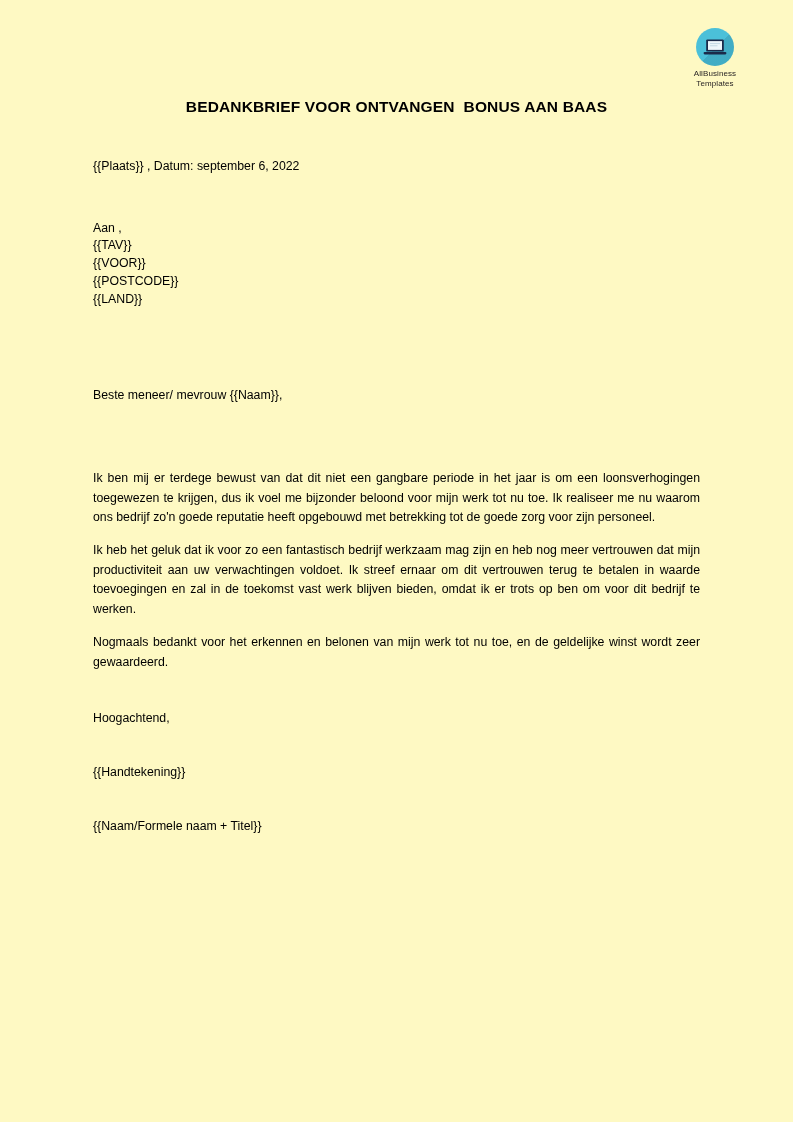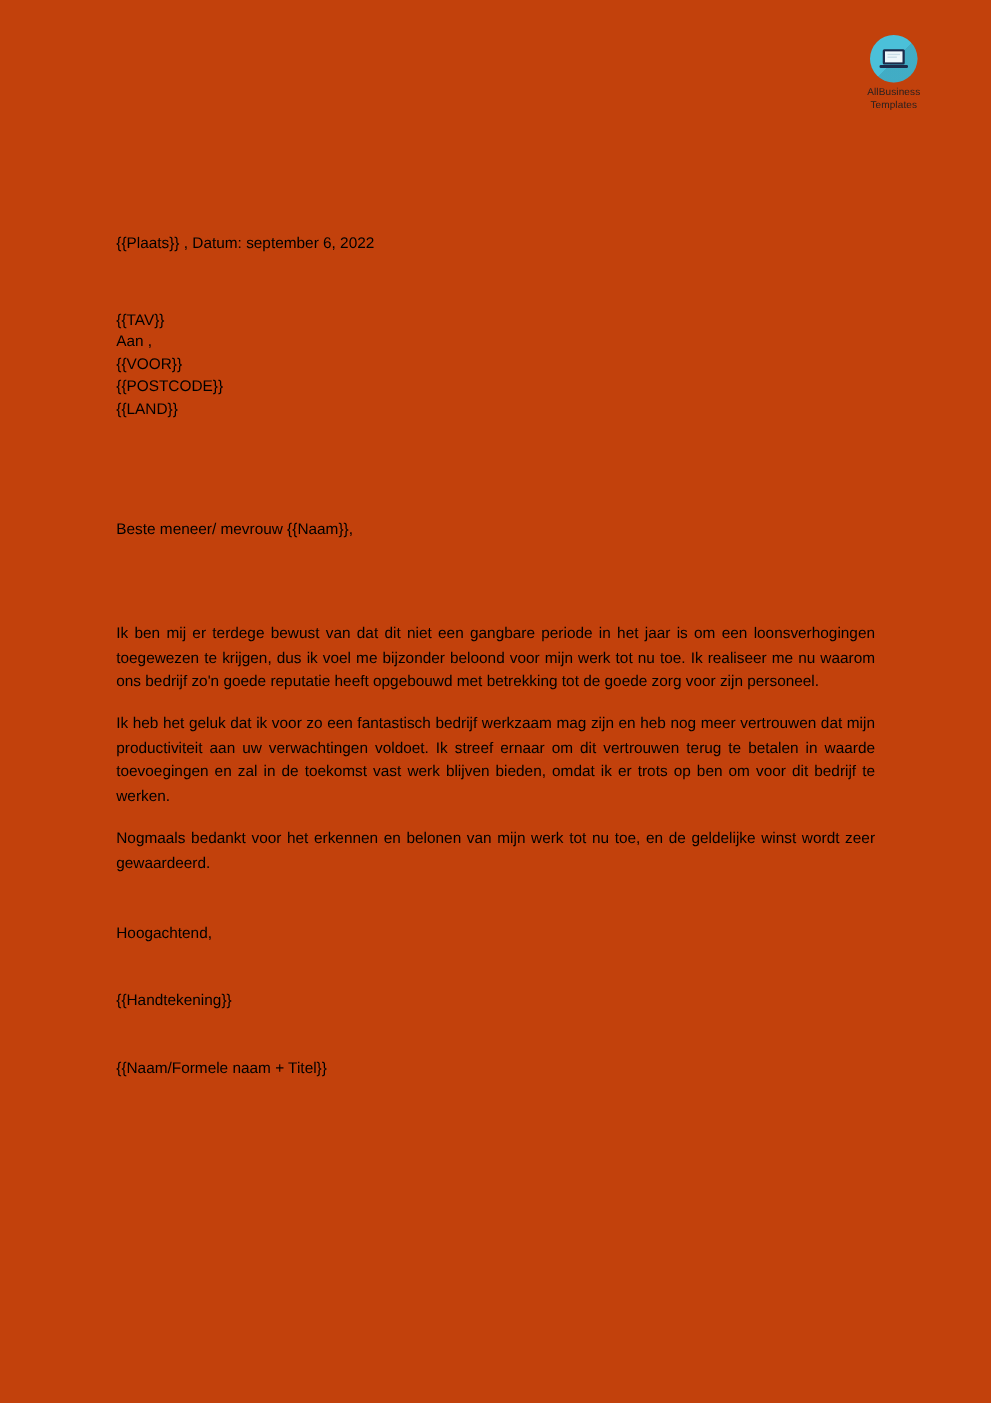--- a/index.html
+++ b/index.html
@@ -4,21 +4,21 @@
 <style>
   html, body {
     margin: 0;
     padding: 0;
     background: #ffffff;
   }
   .page {
     position: relative;
     width: 793px;
     height: 1122px;
-    background: #c2410c;
+    background: #fef9c3;
     font-family: "Liberation Sans", sans-serif;
     color: #000000;
     overflow: hidden;
   }
 
   
   .logo-block {
     position: absolute;
     top: 28px;
     left: 684px;
@@ -69,21 +69,20 @@
     font-weight: bold;
     letter-spacing: 0.15px;
     white-space: pre;
   }
 
   .body-area {
     position: absolute;
     left: 93px;
     top: 158px;
     width: 607px;
-    margin-top: 28px;
   }
 
   .line {
     font-size: 12.3px;
     line-height: 17.6px;
     white-space: pre;
   }
 
   .addr-block .line { line-height: 17.8px; }
 
@@ -128,30 +127,31 @@
         <rect x="7" y="7.2" width="7.5" height="1.1" fill="#c7dbe6"></rect>
         <rect x="0.6" y="14" width="22.8" height="2.4" rx="1.1" fill="#1b2a4a"></rect>
       </svg>
     </div>
     <div class="logo-text">
       <div>AllBusiness</div>
       <div>Templates</div>
     </div>
   </div>
 
+  <div class="doc-title">BEDANKBRIEF VOOR ONTVANGEN  BONUS AAN BAAS</div>
 
   <div class="body-area">
 
     <div class="line">{{Plaats}} , Datum: september 6, 2022</div>
 
     <div class="sp-1"></div>
 
     <div class="addr-block">
+      <div class="line">Aan ,</div>
       <div class="line">{{TAV}}</div>
-      <div class="line">Aan ,</div>
       <div class="line">{{VOOR}}</div>
       <div class="line">{{POSTCODE}}</div>
       <div class="line">{{LAND}}</div>
     </div>
 
     <div class="sp-2"></div>
 
 
     <div class="sp-3"></div>
 

